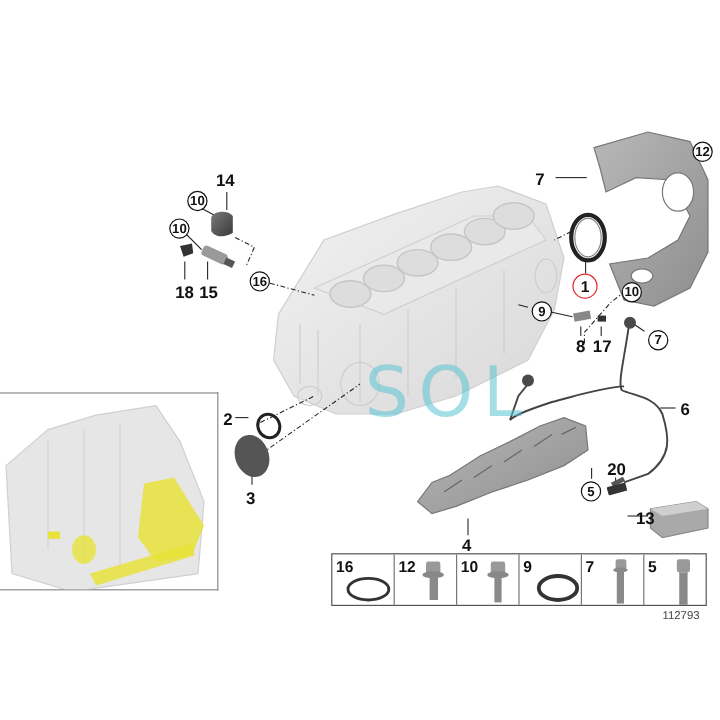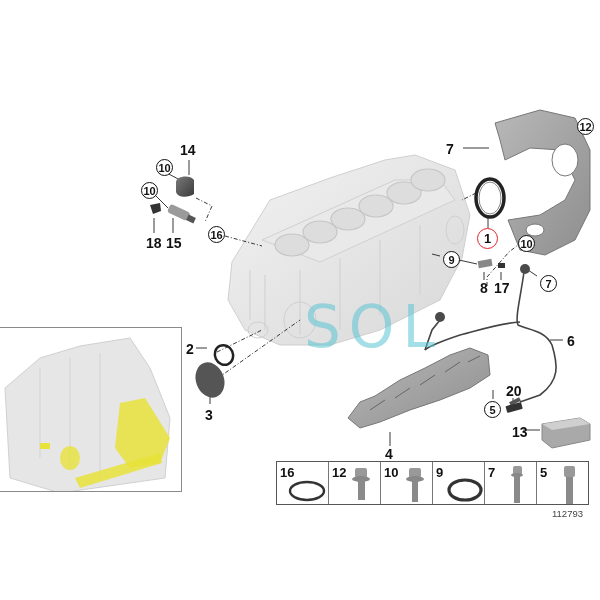--- a/index.html
+++ b/index.html
@@ -165,21 +165,21 @@
   </div>
 
   <div class="lbl" style="left:180px;top:143px">14</div>
   <div class="lbl" style="left:146px;top:236px">18</div>
   <div class="lbl" style="left:166px;top:236px">15</div>
   <div class="lbl" style="left:446px;top:142px">7</div>
   <div class="lbl" style="left:480px;top:281px">8</div>
   <div class="lbl" style="left:494px;top:281px">17</div>
   <div class="lbl" style="left:567px;top:334px">6</div>
   <div class="lbl" style="left:506px;top:384px">20</div>
-  <div class="lbl" style="left:512px;top:425px">13</div>
+  <div class="lbl" style="left:530px;top:425px">13</div>
   <div class="lbl" style="left:186px;top:342px">2</div>
   <div class="lbl" style="left:205px;top:408px">3</div>
   <div class="lbl" style="left:385px;top:447px">4</div>
 
   <div class="circ" style="left:156px;top:159px">10</div>
   <div class="circ" style="left:141px;top:182px">10</div>
   <div class="circ" style="left:208px;top:226px">16</div>
   <div class="circ" style="left:577px;top:118px">12</div>
   <div class="circ" style="left:518px;top:235px">10</div>
   <div class="circ" style="left:443px;top:251px">9</div>

